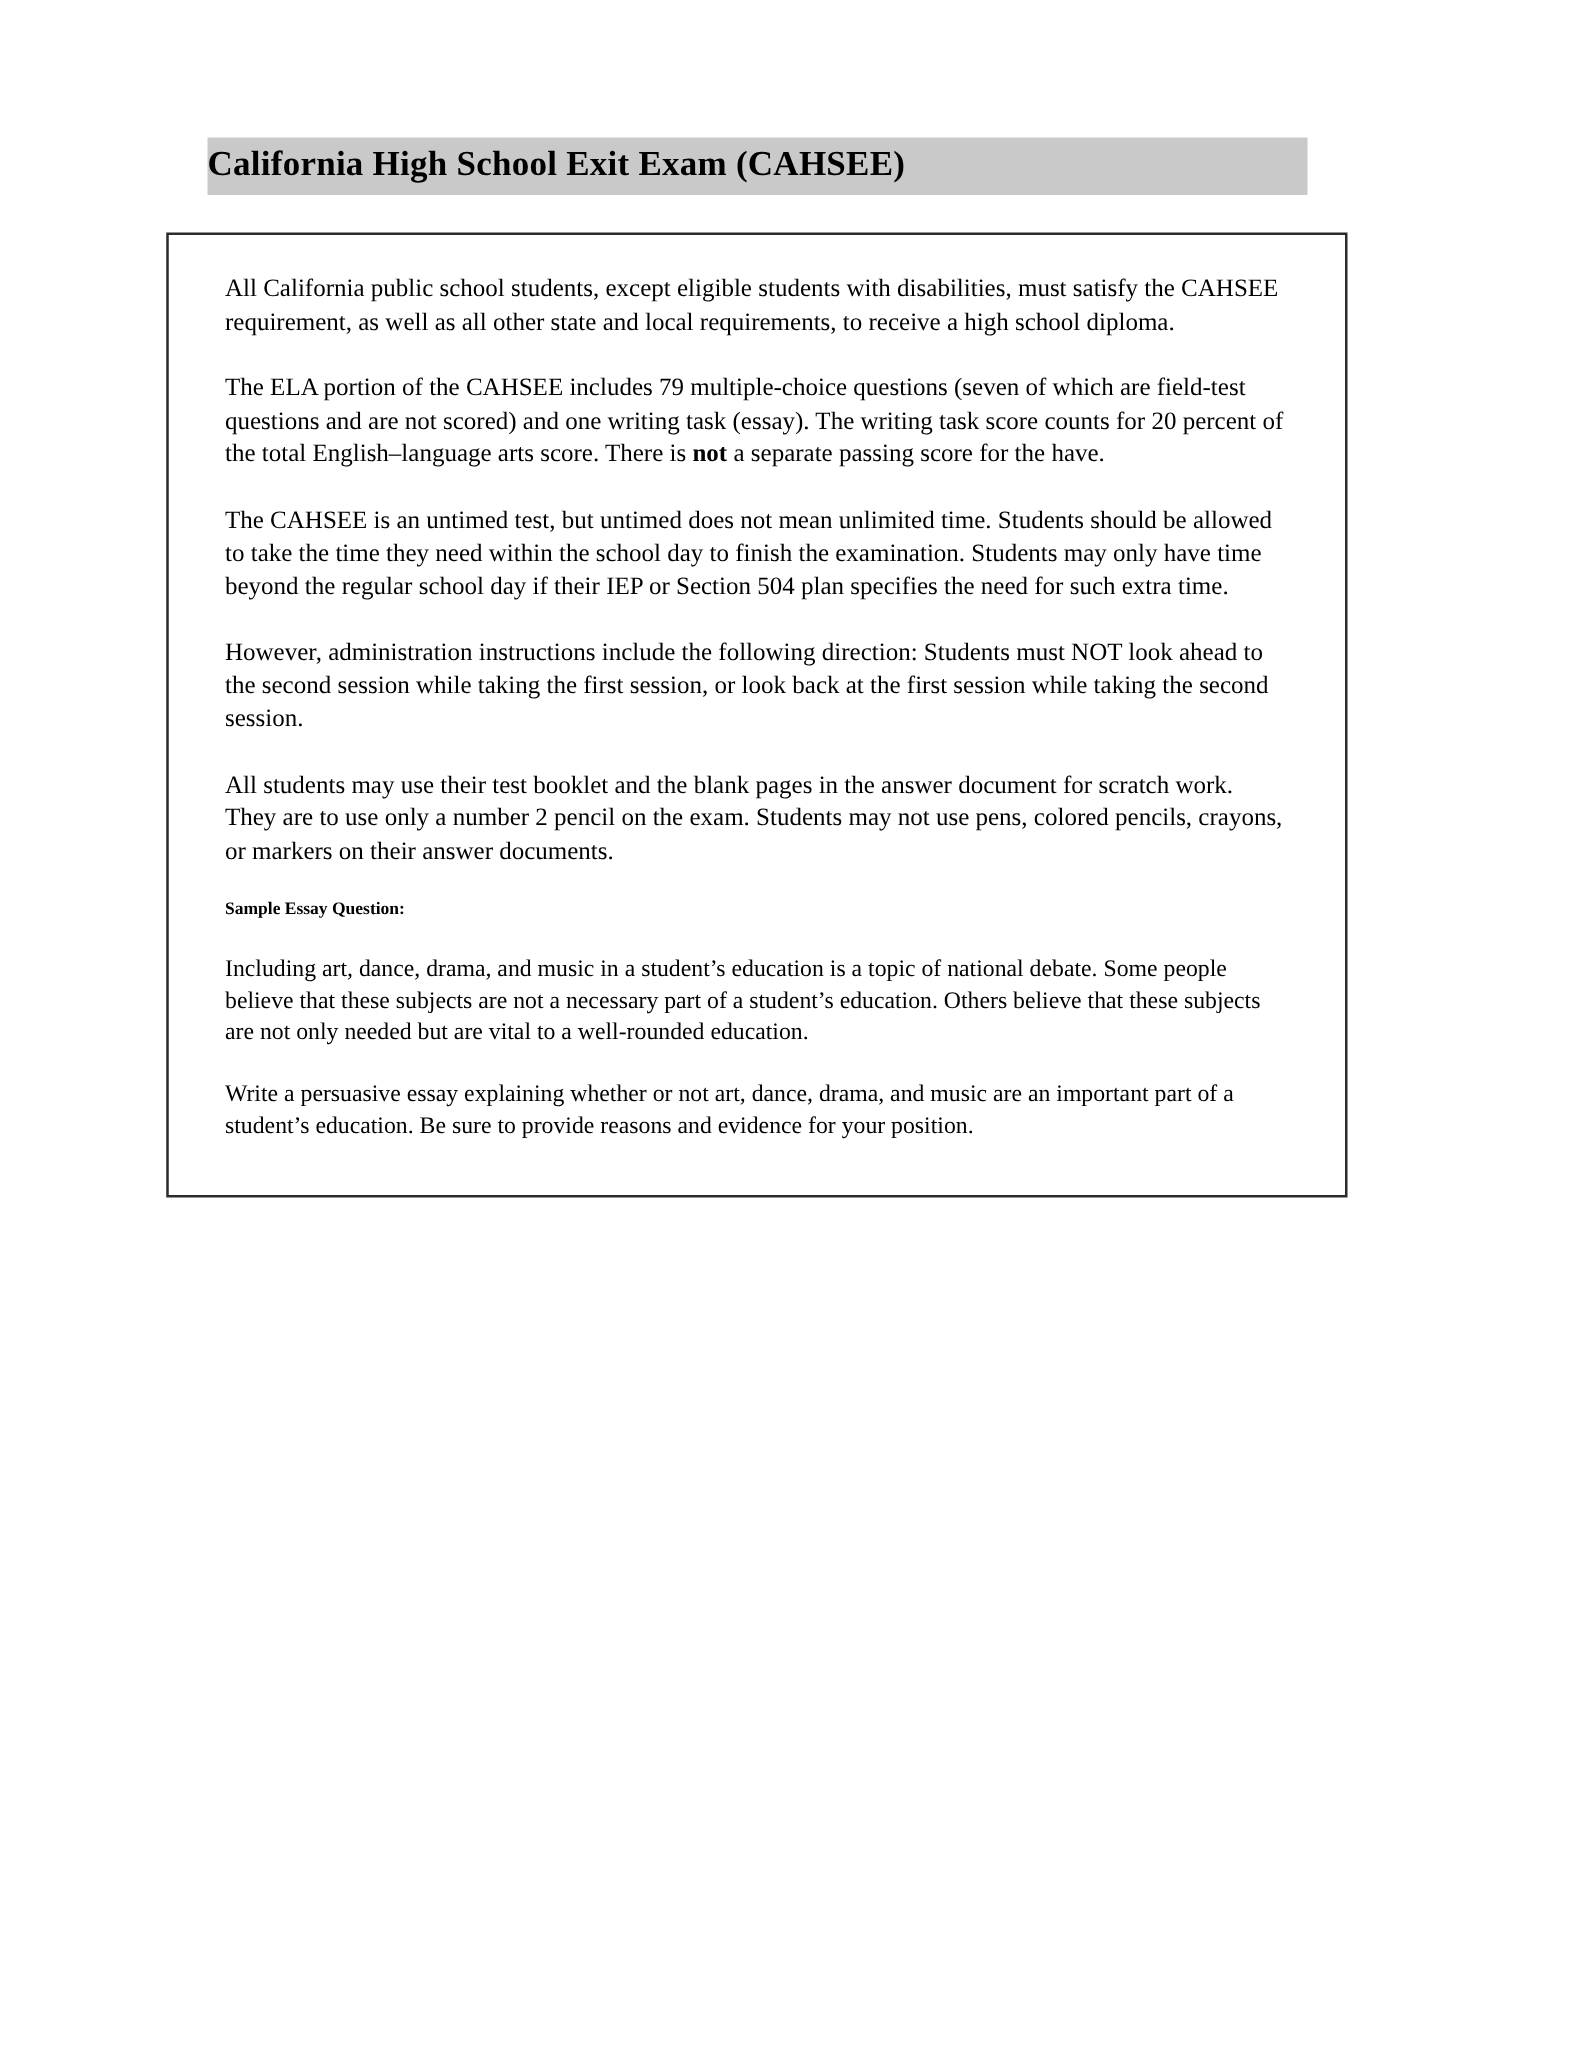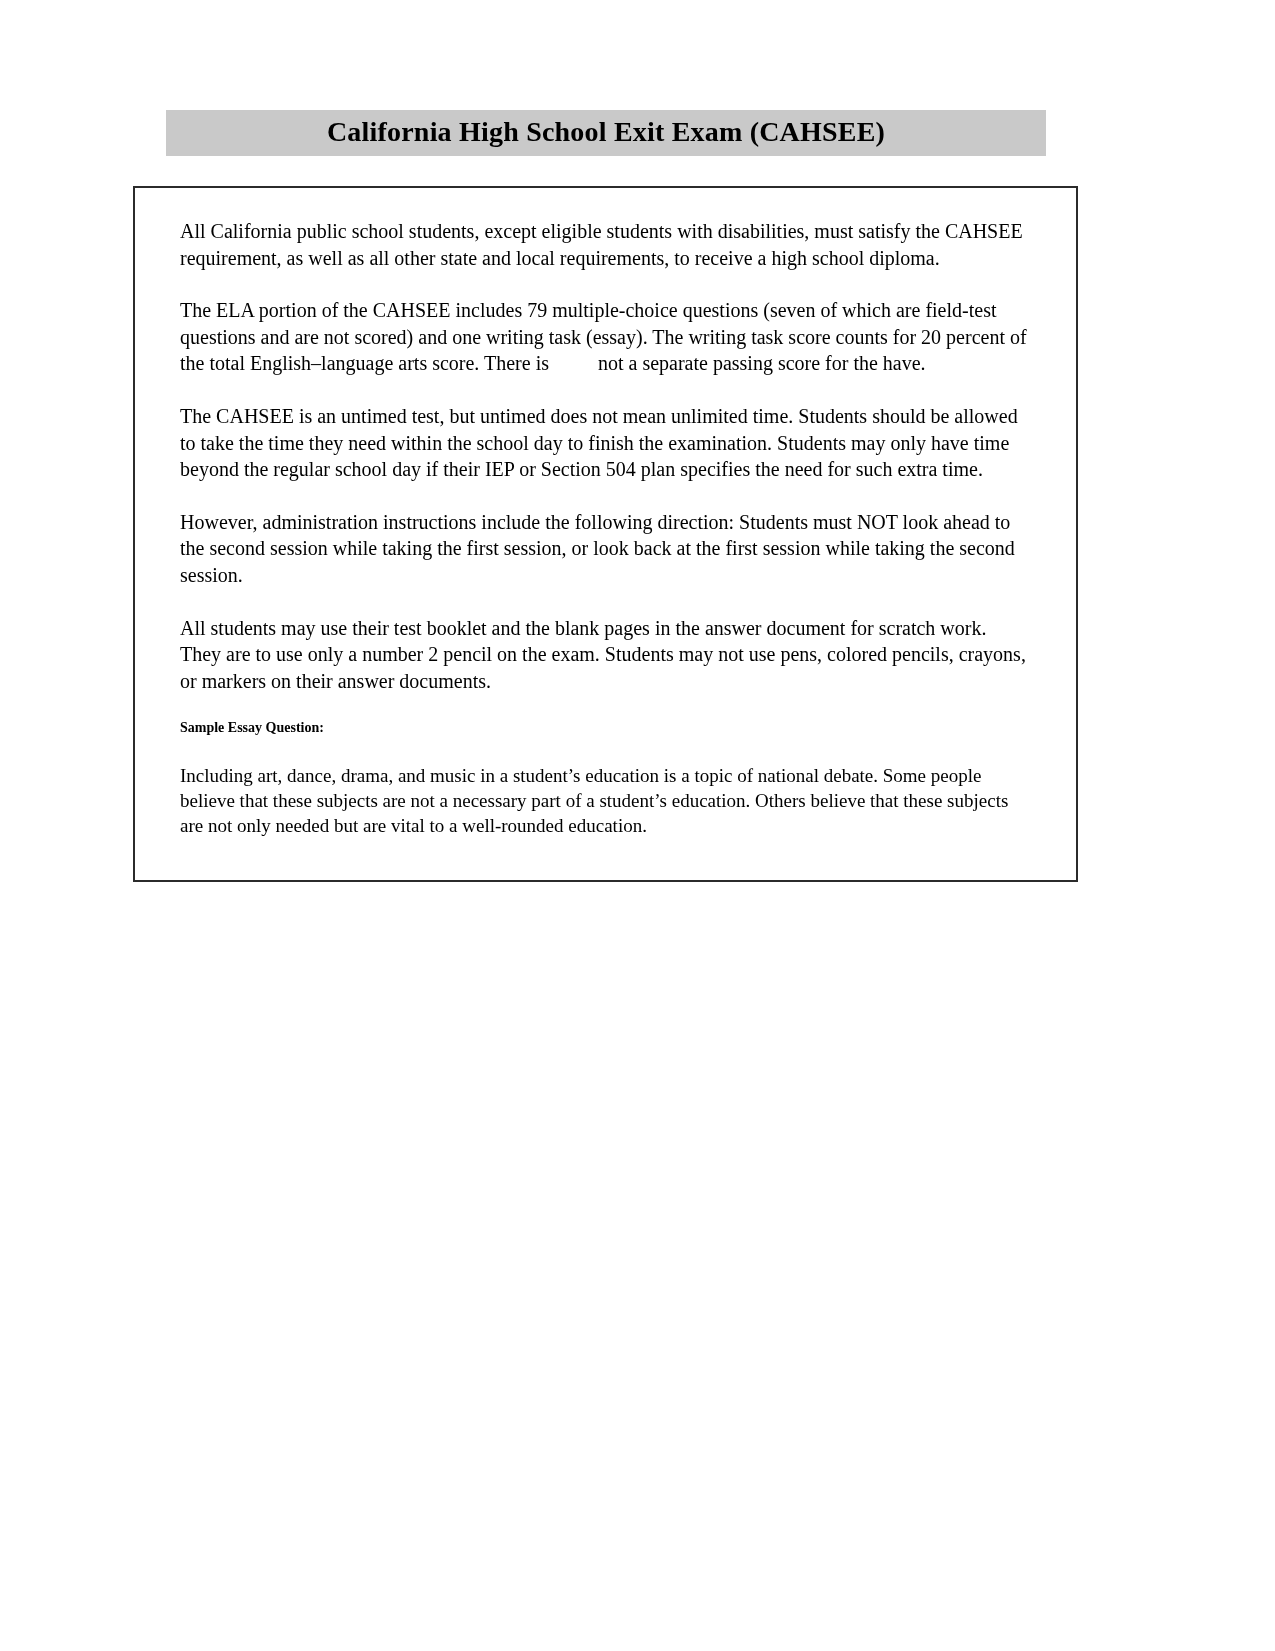--- a/index.html
+++ b/index.html
@@ -16,21 +16,21 @@
   .page {
     width: 1275px;
     min-height: 1651px;
     padding-top: 110px;
     background: #ffffff;
   }
   .title-bar {
     width: 880px;
     margin: 0 auto 0 166px;
     background: #c9c9c9;
-    text-align: center;
+    text-align: left;
     padding: 6px 0 8px 0;
   }
   .title-bar h1 {
     font-size: 28px;
     font-weight: bold;
     letter-spacing: 0.2px;
   }
   .content-box {
     width: 945px;
     margin: 30px 0 0 133px;
@@ -42,21 +42,21 @@
     line-height: 1.33;
     margin-bottom: 26px;
   }
   .content-box p.sample-text {
     font-size: 19px;
     line-height: 1.3;
   }
   .content-box p:last-child {
     margin-bottom: 0;
   }
-  .bold { font-weight: normal; margin-left: 44px; }
+  .bold { font-weight: bold; }
   .section-heading {
     font-size: 14px;
     font-weight: bold;
     margin-bottom: 28px;
   }
 </style>
 </head>
 <body>
 
 <div class="page">
@@ -74,16 +74,17 @@
     <p>The CAHSEE is an untimed test, but untimed does not mean unlimited time. Students should be allowed to take the time they need within the school day to finish the examination. Students may only have time beyond the regular school day if their IEP or Section 504 plan specifies the need for such extra time.</p>
 
     <p>However, administration instructions include the following direction: Students must NOT look ahead to the second session while taking the first session, or look back at the first session while taking the second session.</p>
 
     <p>All students may use their test booklet and the blank pages in the answer document for scratch work. They are to use only a number 2 pencil on the exam. Students may not use pens, colored pencils, crayons, or markers on their answer documents.</p>
 
     <div class="section-heading">Sample Essay Question:</div>
 
     <p class="sample-text">Including art, dance, drama, and music in a student’s education is a topic of national debate. Some people believe that these subjects are not a necessary part of a student’s education. Others believe that these subjects are not only needed but are vital to a well-rounded education.</p>
 
+    <p class="sample-text">Write a persuasive essay explaining whether or not art, dance, drama, and music are an important part of a student’s education. Be sure to provide reasons and evidence for your position.</p>
 
   </div>
 
 </div>
 
 </body></html>

